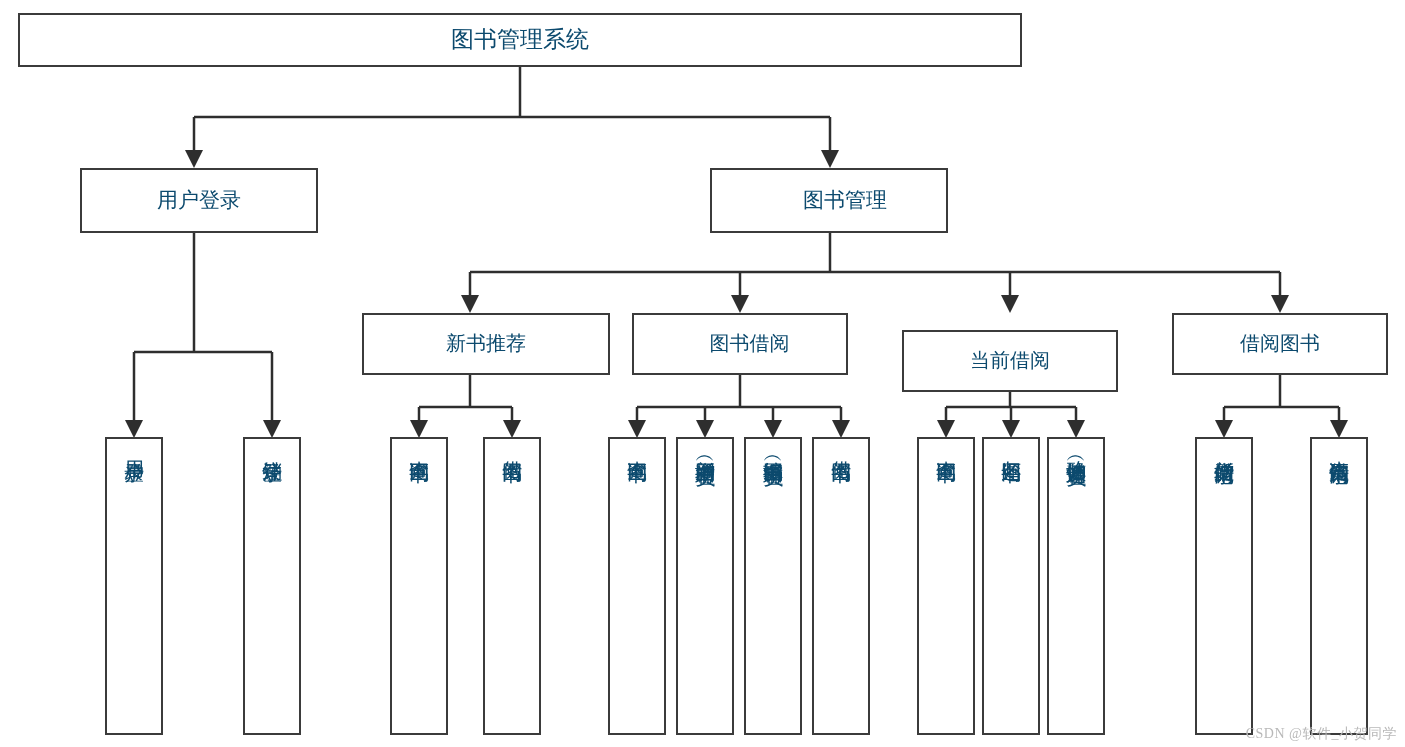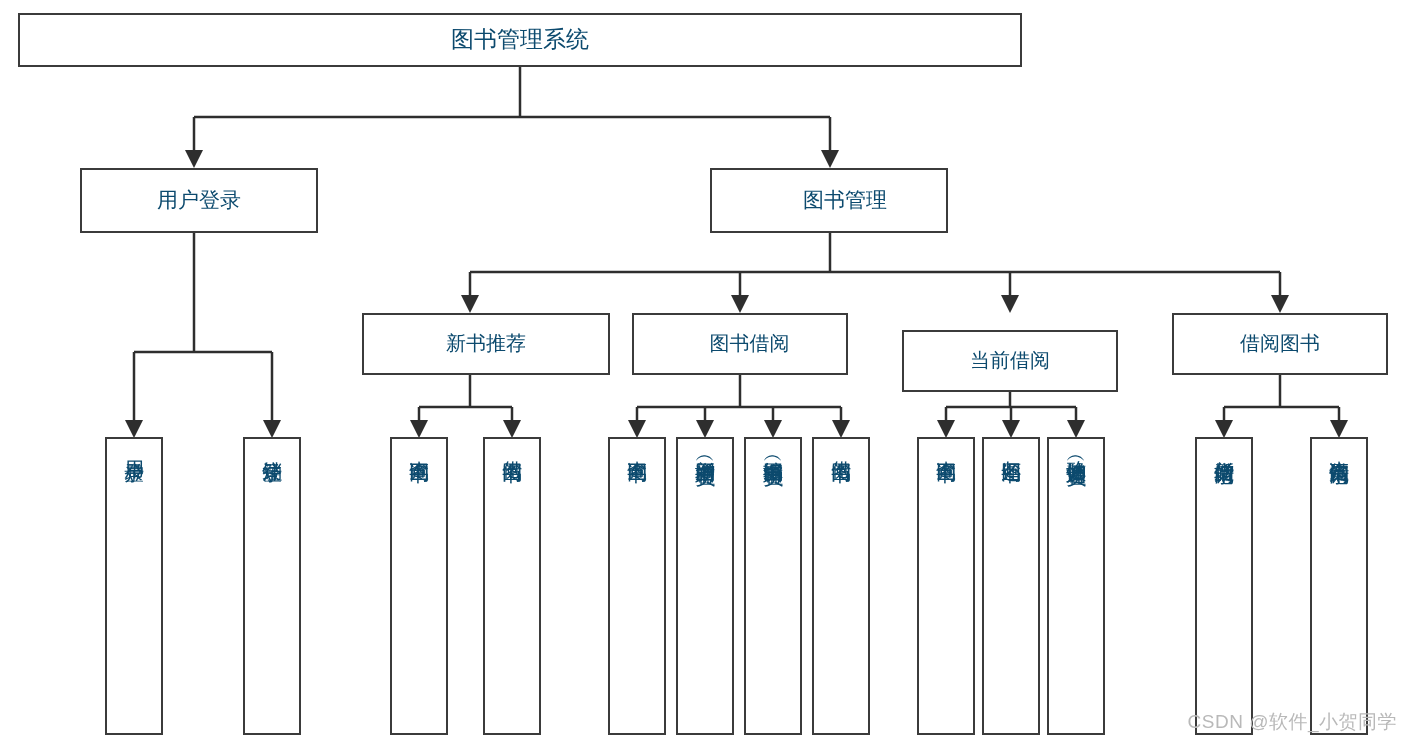--- a/index.html
+++ b/index.html
@@ -63,25 +63,26 @@
     stroke: #2e2e2e;
     stroke-width: 2.5;
     fill: none;
   }
   .arrow-head {
     fill: #2e2e2e;
   }
   .watermark {
     position: absolute;
     right: 8px;
-    bottom: 12px;
-    font-size: 19px;
+    bottom: 4px;
+    font-size: 14px;
     color: #b9b9b9;
     letter-spacing: 0.5px;
     white-space: nowrap;
+    font-family: Liberation Serif, serif;
   }
 </style>
 </head>
 <body>
 
 <div id="canvas">
 
   <svg class="links" viewBox="0 0 1405 747">
     <defs></defs>
 

